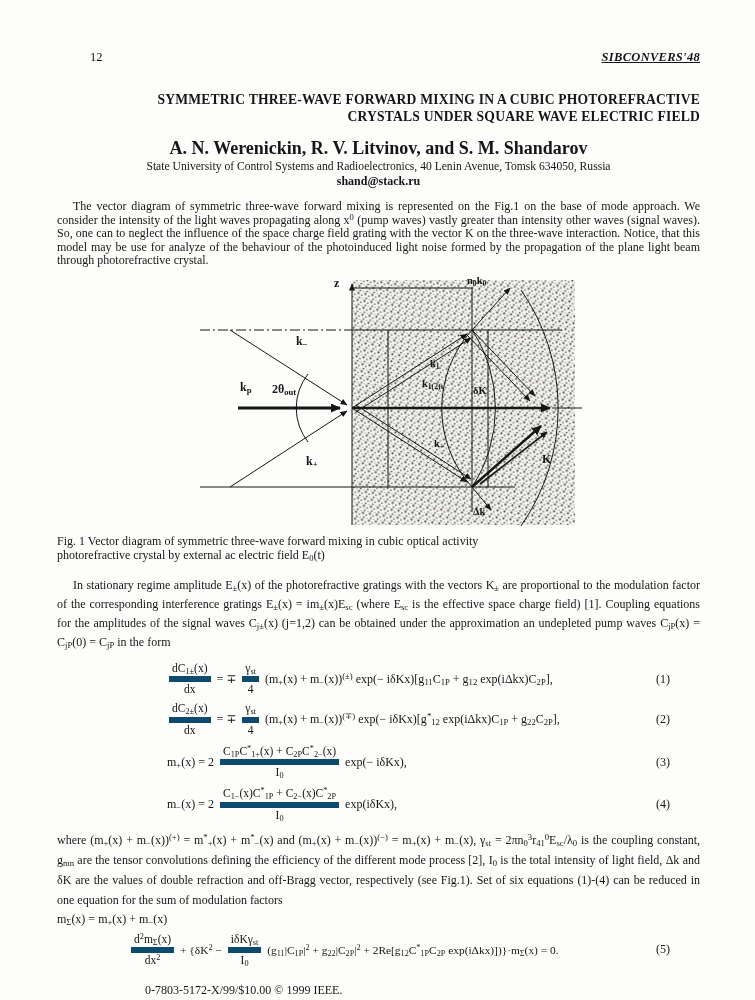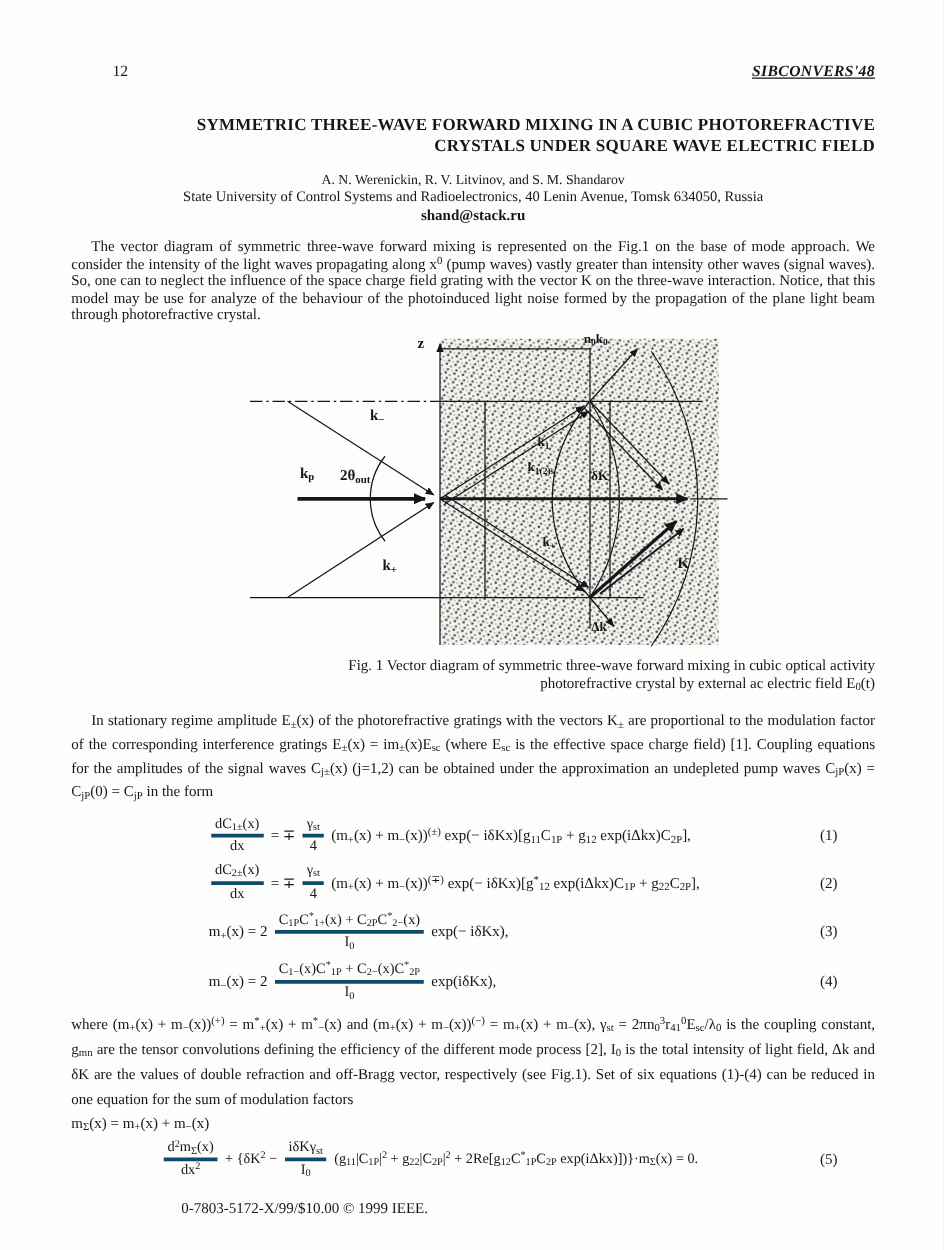--- a/index.html
+++ b/index.html
@@ -10,44 +10,44 @@
     padding:50px 55px 0 57px;
   }
   
   .hdr{display:flex;justify-content:space-between;align-items:baseline;font-size:12.5px;}
   .hdr .pgno{margin-left:33px;}
   .hdr .conf{font-style:italic;font-weight:600;text-decoration:underline;letter-spacing:.3px;}
   
   .title{margin-top:26px;text-align:right;font-weight:bold;font-size:13.6px;line-height:17px;letter-spacing:.2px;}
   
   .authors{margin-top:13px;text-align:center;}
-  .authors .names{font-weight:normal;font-size:11px;}
+  .authors .names{font-weight:bold;font-size:18px;}
   .authors .affil{font-size:11.6px;margin-top:1px;}
   .authors .email{font-weight:bold;font-size:12px;margin-top:1px;}
   
   .para{font-size:12px;text-align:justify;}
   .p1{margin-top:11px;line-height:13.6px;text-indent:16px;}
   .p2{margin-top:13px;line-height:19px;text-indent:16px;}
   .p3{margin-top:8px;line-height:20px;}
   .p3last{font-size:12px;margin-top:2px;}
   sub{font-size:.72em;vertical-align:-0.25em;line-height:0;}
   sup{font-size:.72em;vertical-align:.45em;line-height:0;}
   
   .fig{position:relative;width:530px;height:252px;margin:7px 0 0 133px;}
   .fig svg{position:absolute;left:0;top:0;}
   .flabel{position:absolute;font-weight:bold;font-size:12px;white-space:nowrap;}
   .flabel.small{font-size:10.5px;}
-  .caption{margin-top:7px;text-align:right;font-size:12px;line-height:14.5px;}
+  .caption{margin-top:7px;text-align:left;font-size:12px;line-height:14.5px;}
   
   .eqrow{display:flex;align-items:center;}
   .eqbody{flex:1;display:flex;align-items:center;padding-left:108px;font-size:12px;white-space:nowrap;}
   .eqbody.tight{padding-left:70px;font-size:11.4px;}
   .eqno{width:50px;text-align:right;padding-right:30px;font-size:12px;}
   .frac{display:inline-flex;flex-direction:column;align-items:center;vertical-align:middle;margin:0 4px;font-size:11.5px;line-height:1.15;text-align:center;}
-  .frac .fn{border-bottom:3px solid #0c4a6e;padding:0 3px 1px 3px;font-family:Liberation Serif, serif;}
+  .frac .fn{border-bottom:6px solid #0c4a6e;padding:0 3px 1px 3px;font-family:Liberation Serif, serif;}
   .frac .fd{padding-top:1px;}
   .eqt{margin:0 2px;}
   .mt10{margin-top:10px;} .mt6{margin-top:6px;align-items:center;} .mt8{margin-top:8px;}
   
   .footer{margin-top:16px;margin-left:88px;font-size:12px;}
 </style>
 </head>
 <body>
 
 <div class="page">

